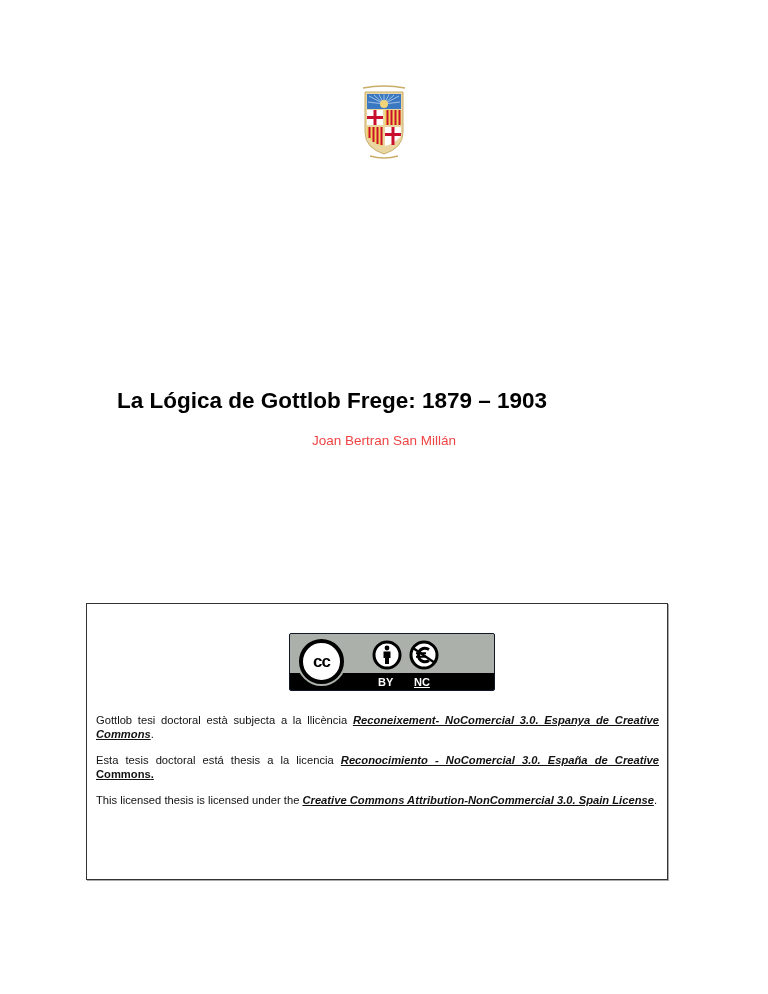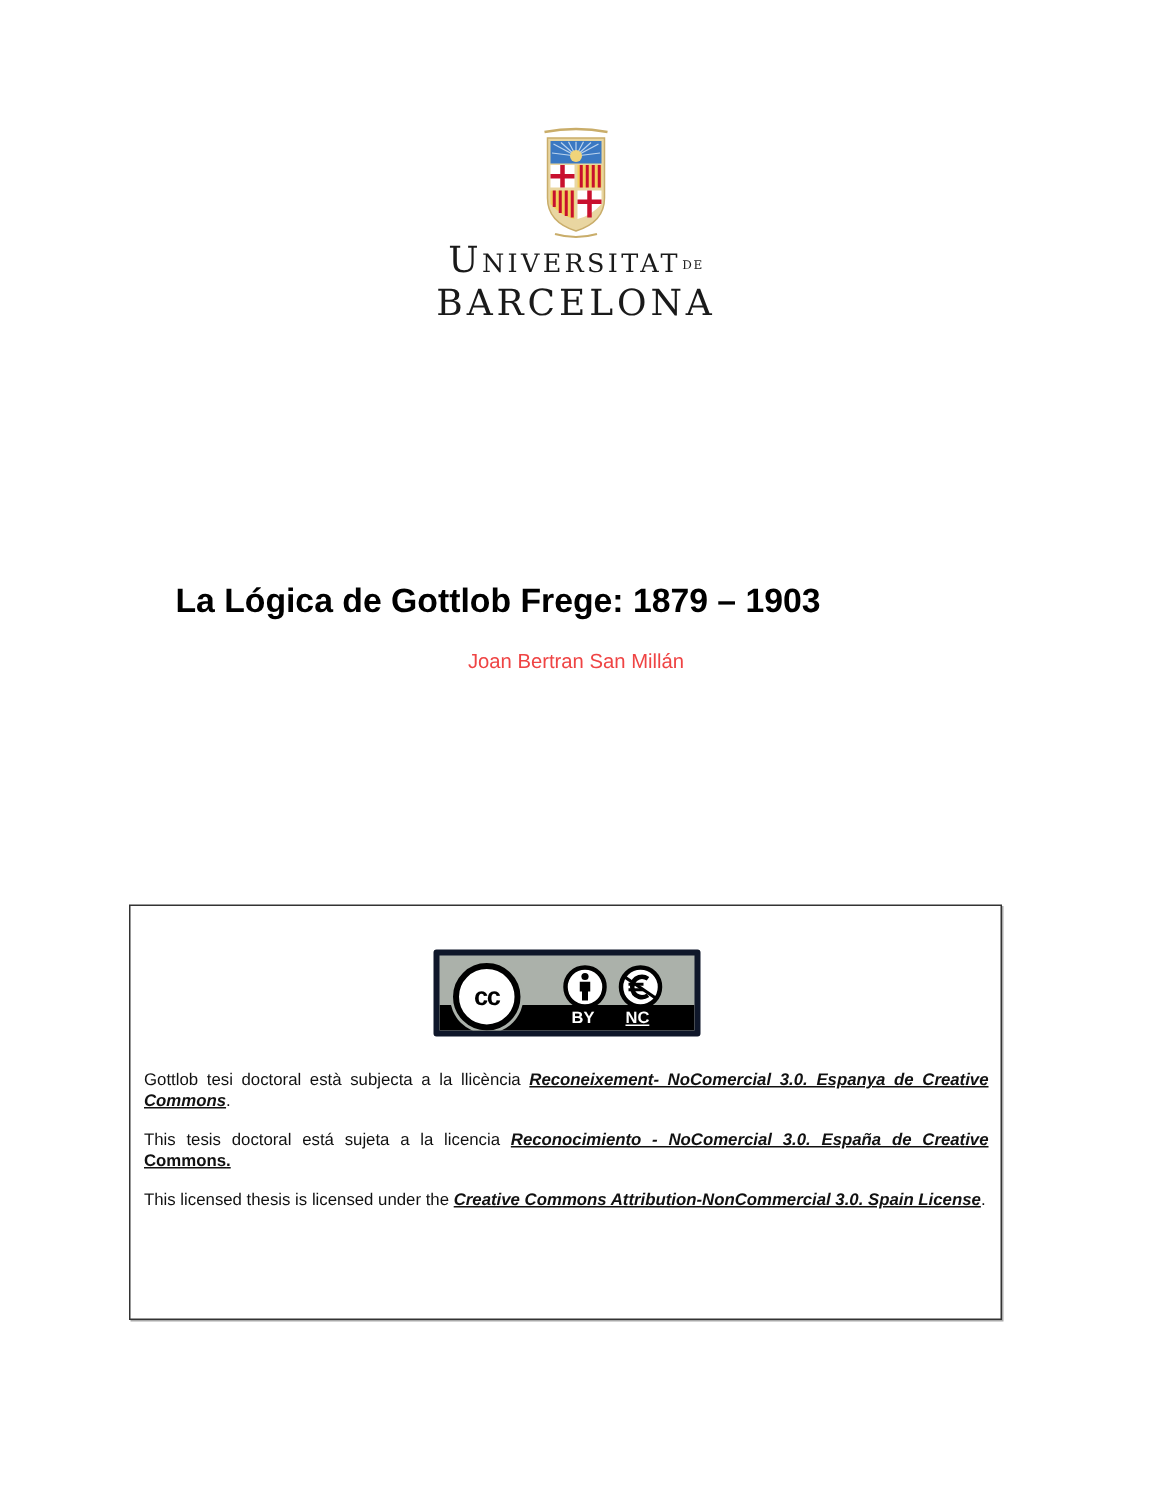--- a/index.html
+++ b/index.html
@@ -86,24 +86,24 @@
       top: 603px;
       width: 582px;
       height: 277px;
       border: 1px solid #333;
       box-shadow: 1px 1px 0 #aaa;
     }
     .cc-badge {
       position: absolute;
       left: 202px;
       top: 29px;
-      width: 178px;
+      width: 206px;
       height: 58px;
       background: #abb1aa;
-      border: 4px solid #0f172a;
+      border: 1px solid #0f172a;
       border-radius: 2px;
       overflow: hidden;
     }
     .cc-badge .band {
       position: absolute;
       left: 0; right: 0; bottom: 0;
       height: 17px;
       background: #000;
     }
     .cc-badge .cc-circle {
@@ -204,24 +204,20 @@
     <rect x="12.5" y="43" width="2" height="15" fill="#c8102e"></rect>
     <rect x="16.5" y="43" width="2" height="17" fill="#c8102e"></rect>
     <rect x="20.5" y="43" width="2" height="18" fill="#c8102e"></rect>
 
     <path d="M25 43 H41 V52 Q34 60 25 62 Z" fill="#fff"></path>
     <rect x="31.5" y="43" width="3" height="18" fill="#c8102e"></rect>
     <rect x="25" y="49" width="16" height="3" fill="#c8102e"></rect>
 
     <path d="M10 72 Q24 76 38 72" fill="none" stroke="#c9ad6a" stroke-width="1.4"></path>
   </svg>
-  <div class="wordmark">
-    <span class="wm-line1"><span class="cap">U</span><span class="sc">NIVERSITAT</span><span class="de">DE</span></span>
-    <span class="wm-line2">BARCELONA</span>
-  </div>
 </div>
 
 <h1 class="title">La Lógica de Gottlob Frege: 1879 – 1903</h1>
 
 <div class="author">Joan Bertran San Millán</div>
 
 <div class="license-box">
 
   <div class="cc-badge">
     <div class="band"></div>
@@ -242,16 +238,16 @@
       <line x1="7" y1="16.8" x2="17" y2="16.8" stroke="#000" stroke-width="2"></line>
       <line x1="4" y1="8" x2="26" y2="23" stroke="#000" stroke-width="2.2"></line>
     </svg>
 
     <span class="lbl lbl-by">BY</span>
     <span class="lbl lbl-nc">NC</span>
   </div>
 
   <p class="lic-para p1"><span>Gottlob tesi doctoral està subjecta a la llicència </span><a>Reconeixement- NoComercial 3.0. Espanya de Creative Commons</a><span>.</span></p>
 
-  <p class="lic-para p2"><span>This tesis doctoral está sujeta a la licencia </span><a><span> Reconocimiento - NoComercial 3.0.  España de Creative</span><span class="upright"> Commons</span><span class="upright">.</span></a></p>
+  <p class="lic-para p2"><span>Esta tesis doctoral está thesis a la licencia </span><a><span> Reconocimiento - NoComercial 3.0.  España de Creative</span><span class="upright"> Commons</span><span class="upright">.</span></a></p>
 
   <p class="lic-para p3"><span>This licensed thesis is licensed under the </span><a>Creative Commons Attribution-NonCommercial 3.0. Spain License</a><span>.</span></p>
 </div>
 
 </body></html>

